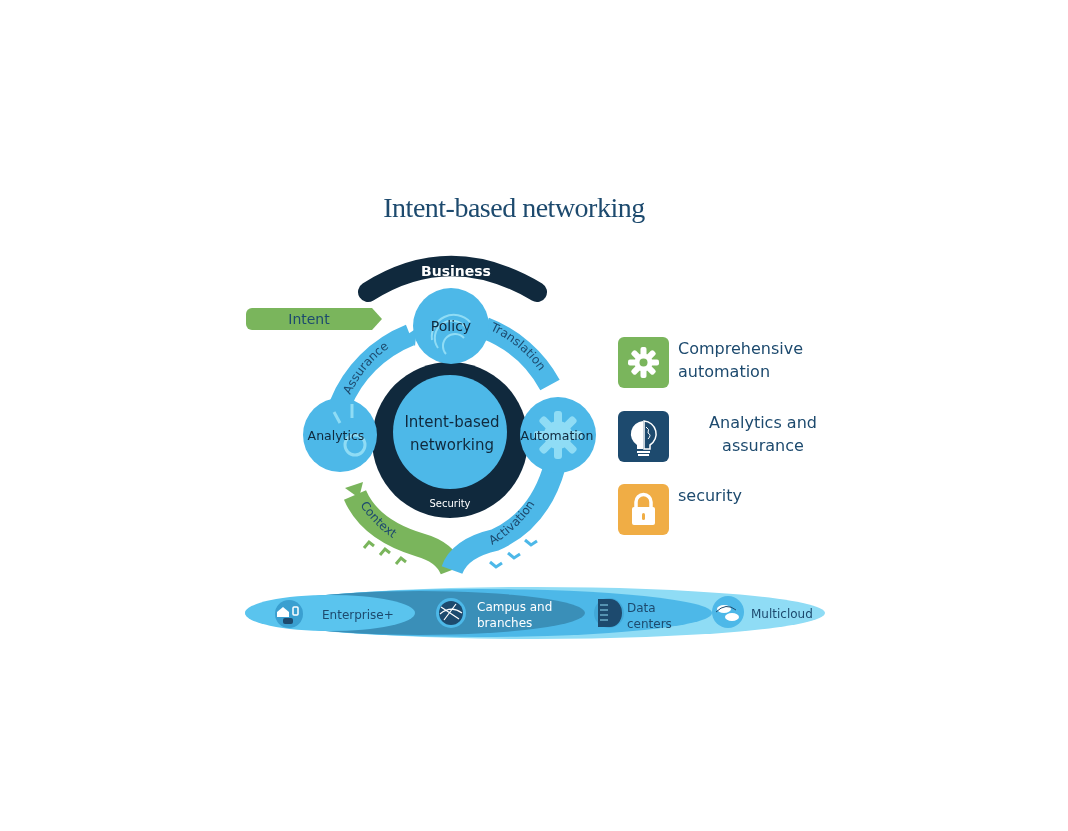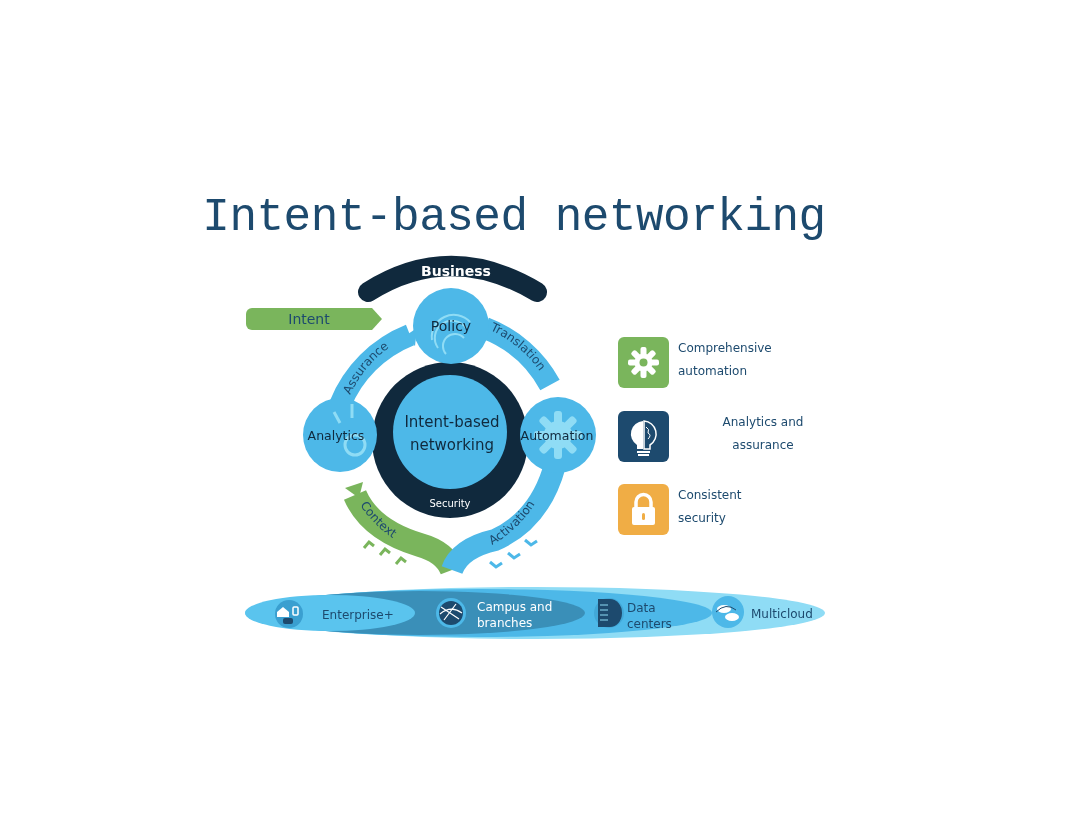--- a/index.html
+++ b/index.html
@@ -1,22 +1,22 @@
 <!DOCTYPE html>
 <html><head>
 <meta charset="utf-8">
 <style>
   html, body { margin:0; padding:0; background:#ffffff; }
   body { width:1068px; height:831px; position:relative; overflow:hidden; font-family:"Liberation Sans", sans-serif; }
-  .title { position:absolute; left:0; width:1028px; top:192px; text-align:center; font-size:46px; color:#1d4a6e; font-family:Liberation Mono, monospace; letter-spacing:-0.5px; }
+  .title { position:absolute; left:0; width:1028px; top:192px; text-align:center; font-size:28px; color:#1d4a6e; font-family:Liberation Serif, serif; letter-spacing:-0.5px; }
   svg.diagram { position:absolute; left:0; top:0; }
   .legend { position:absolute; left:618px; }
   .legend-item { position:absolute; left:0; width:220px; height:52px; }
   .legend-icon { position:absolute; left:0; top:0; width:51px; height:51px; border-radius:6px; }
-  .legend-label { position:absolute; left:60px; top:0; font-size:12px; color:#1d4a6e; line-height:23px; font-family:"DejaVu Sans", sans-serif; width:170px; }
+  .legend-label { position:absolute; left:60px; top:0; font-size:16px; color:#1d4a6e; line-height:23px; font-family:"DejaVu Sans", sans-serif; width:170px; }
   svg text { font-family:"DejaVu Sans", sans-serif; }
 </style>
 </head>
 <body>
 
 <div class="title">Intent-based networking</div>
 
 <svg class="diagram" width="1068" height="831" viewBox="0 0 1068 831">
   <defs>
     <path id="p-assurance" d="M350,395 A120,120 0 0 1 405,338"></path>
@@ -176,17 +176,16 @@
 
   <div class="legend-item" style="top:147px;">
     <div class="legend-icon" style="background:#f0ad45;">
       <svg width="51" height="51" viewBox="0 0 51 51">
         <path d="M18,23 v-5 a7.5,7.5 0 0 1 15,0 v5" stroke="#fff" stroke-width="3.5" fill="none"></path>
         <rect x="14" y="23" width="23" height="18" rx="2" fill="#fff"></rect>
         <rect x="24" y="29" width="3" height="7" rx="1.5" fill="#f0ad45"></rect>
       </svg>
     </div>
     <div class="legend-label">
-      <div>Consistent</div>
       <div>security</div>
     </div>
   </div>
 </div>
 
 </body></html>

